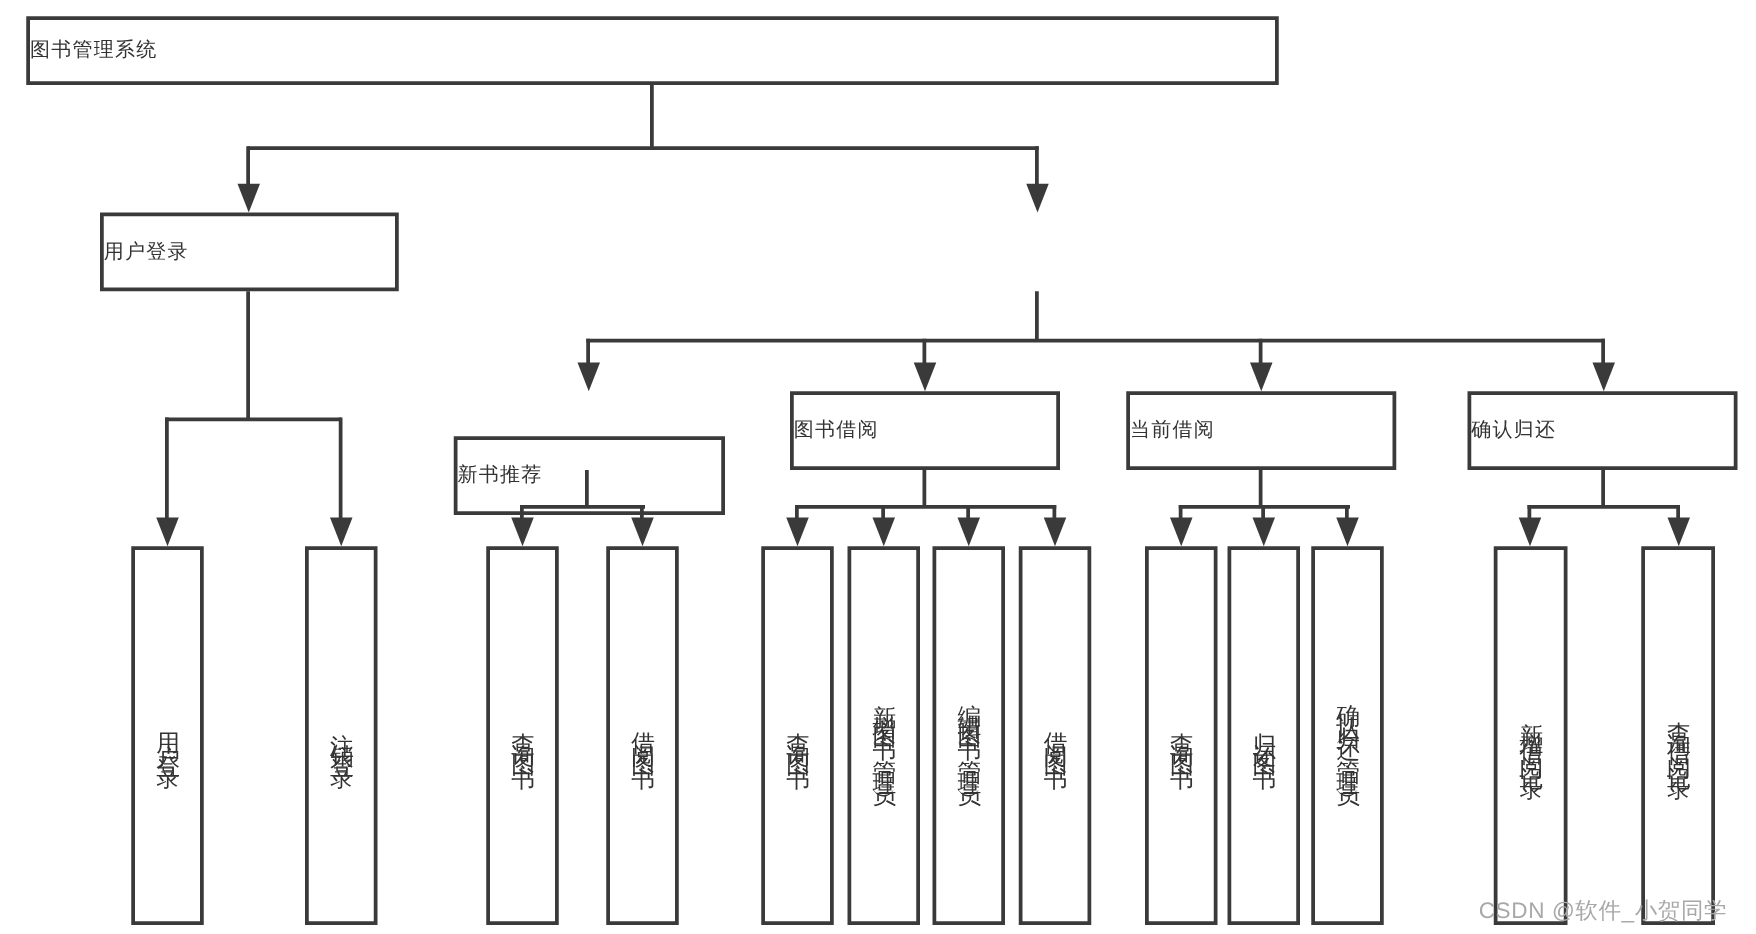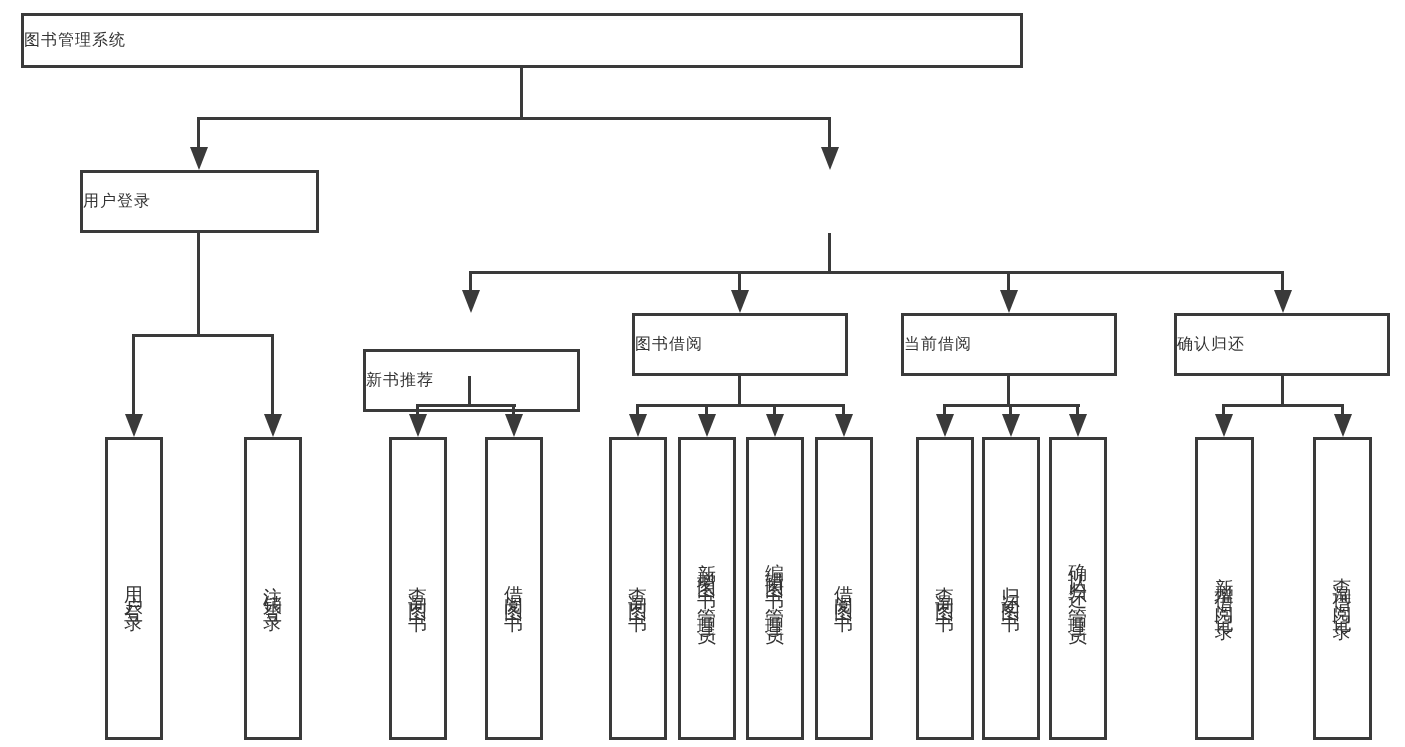--- a/index.html
+++ b/index.html
@@ -192,14 +192,15 @@
     <span class="vtext">确认归还（管理员）</span>
   </div>
 
   <div class="vbox" style="left:1195px; width:59px;">
     <span class="vtext">新增借阅记录</span>
   </div>
   <div class="vbox" style="left:1313px; width:59px;">
     <span class="vtext">查询借阅记录</span>
   </div>
 
+  <div class="watermark">CSDN @软件_小贺同学</div>
 
 </div>
 
 </body></html>

